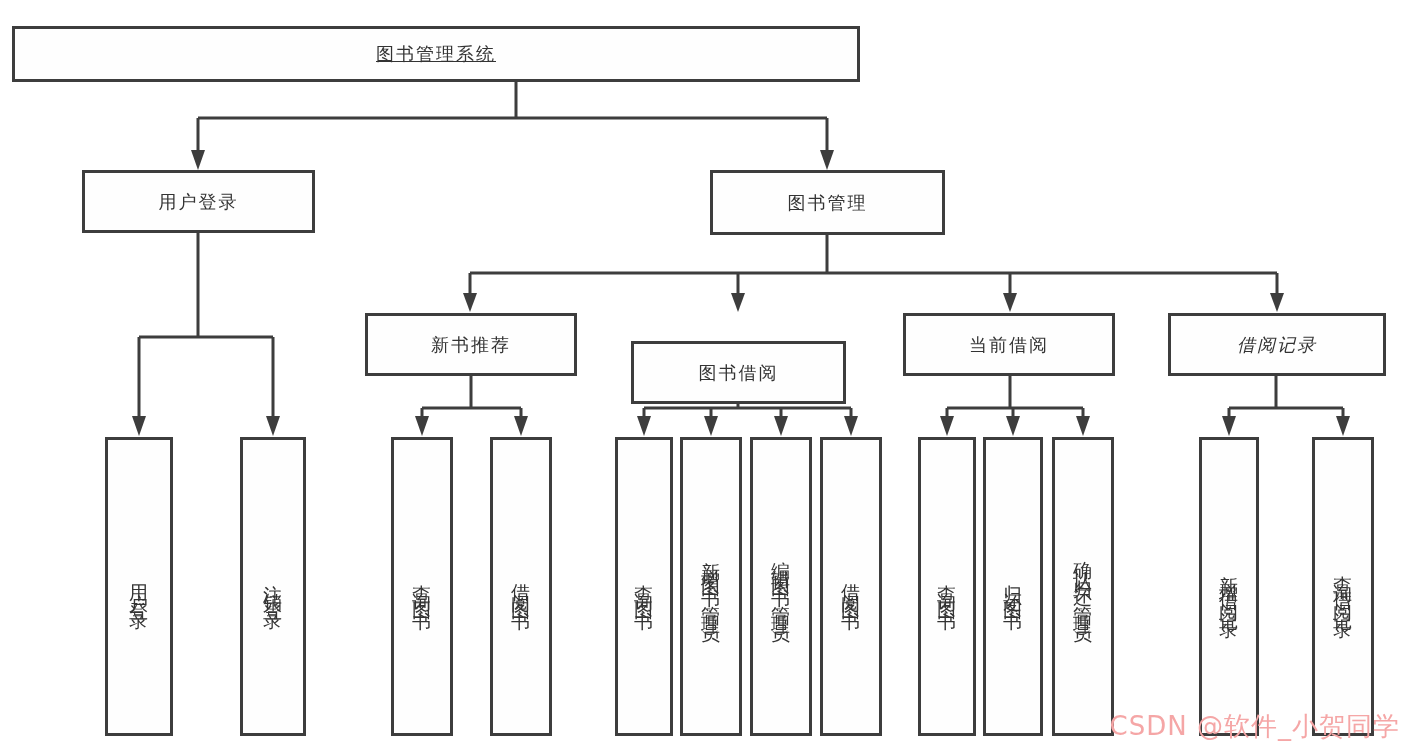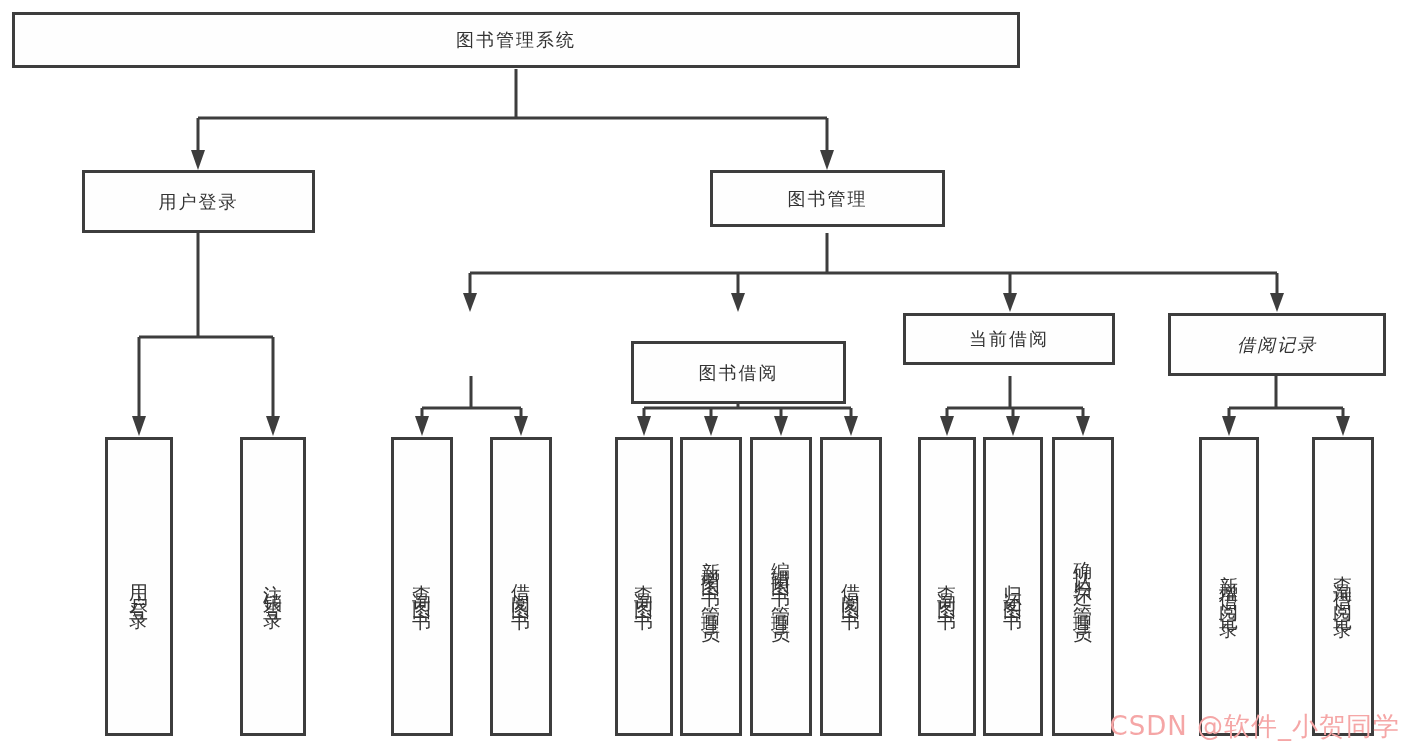--- a/index.html
+++ b/index.html
@@ -9,26 +9,26 @@
   }
   svg.connectors{position:absolute;left:0;top:0;width:1405px;height:747px;}
   svg.connectors path{stroke:#3d3d3d;stroke-width:3;fill:none;}
   svg.connectors polygon{fill:#3d3d3d;stroke:none;}
   .node{
     position:absolute;background:#fefefe;border:3px solid #3d3d3d;
     display:flex;align-items:center;justify-content:center;
     color:#333333;box-sizing:border-box;
   }
   .h-node{font-size:18px;letter-spacing:2px;font-weight:500;}
-  .n-root{left:12px;top:12px;width:1008px;height:56px;}
+  .n-root{left:12px;top:26px;width:848px;height:56px;text-decoration:underline;}
   .n-login{left:82px;top:170px;width:233px;height:63px;}
-  .n-mgmt{left:710px;top:170px;width:235px;height:57px;}
+  .n-mgmt{left:710px;top:170px;width:235px;height:65px;}
   .n-rec{left:365px;top:313px;width:212px;height:63px;}
   .n-bb{left:631px;top:313px;width:215px;height:63px;margin-top:28px;}
-  .n-cb{left:903px;top:313px;width:212px;height:52px;}
+  .n-cb{left:903px;top:313px;width:212px;height:63px;}
   .n-br{left:1168px;top:313px;width:218px;height:63px;font-style:italic;}
   .leaf{top:437px;height:299px;}
   .leaf .vtxt{
     writing-mode:vertical-rl;text-orientation:mixed;
     font-size:19px;line-height:1;letter-spacing:9px;font-weight:500;
   }
   .lf1{left:105px;width:68px;}
   .lf2{left:240px;width:66px;}
   .lf3{left:391px;width:62px;}
   .lf4{left:490px;width:62px;}
@@ -85,20 +85,21 @@
     <path d="M1276 376 V408 M1229 408 H1343 M1229 408 V418 M1343 408 V418"></path>
     <polygon points="1222,416 1236,416 1229,436"></polygon>
     <polygon points="1336,416 1350,416 1343,436"></polygon>
   </svg>
 
   <div class="node h-node n-root">图书管理系统</div>
 
   <div class="node h-node n-login">用户登录</div>
   <div class="node h-node n-mgmt">图书管理</div>
 
+  <div class="node h-node n-rec">新书推荐</div>
   <div class="node h-node n-bb">图书借阅</div>
   <div class="node h-node n-cb">当前借阅</div>
   <div class="node h-node n-br">借阅记录</div>
 
   <div class="node leaf lf1">
     <span class="vtxt">用户登录</span>
   </div>
   <div class="node leaf lf2">
     <span class="vtxt">注销登录</span>
   </div>

